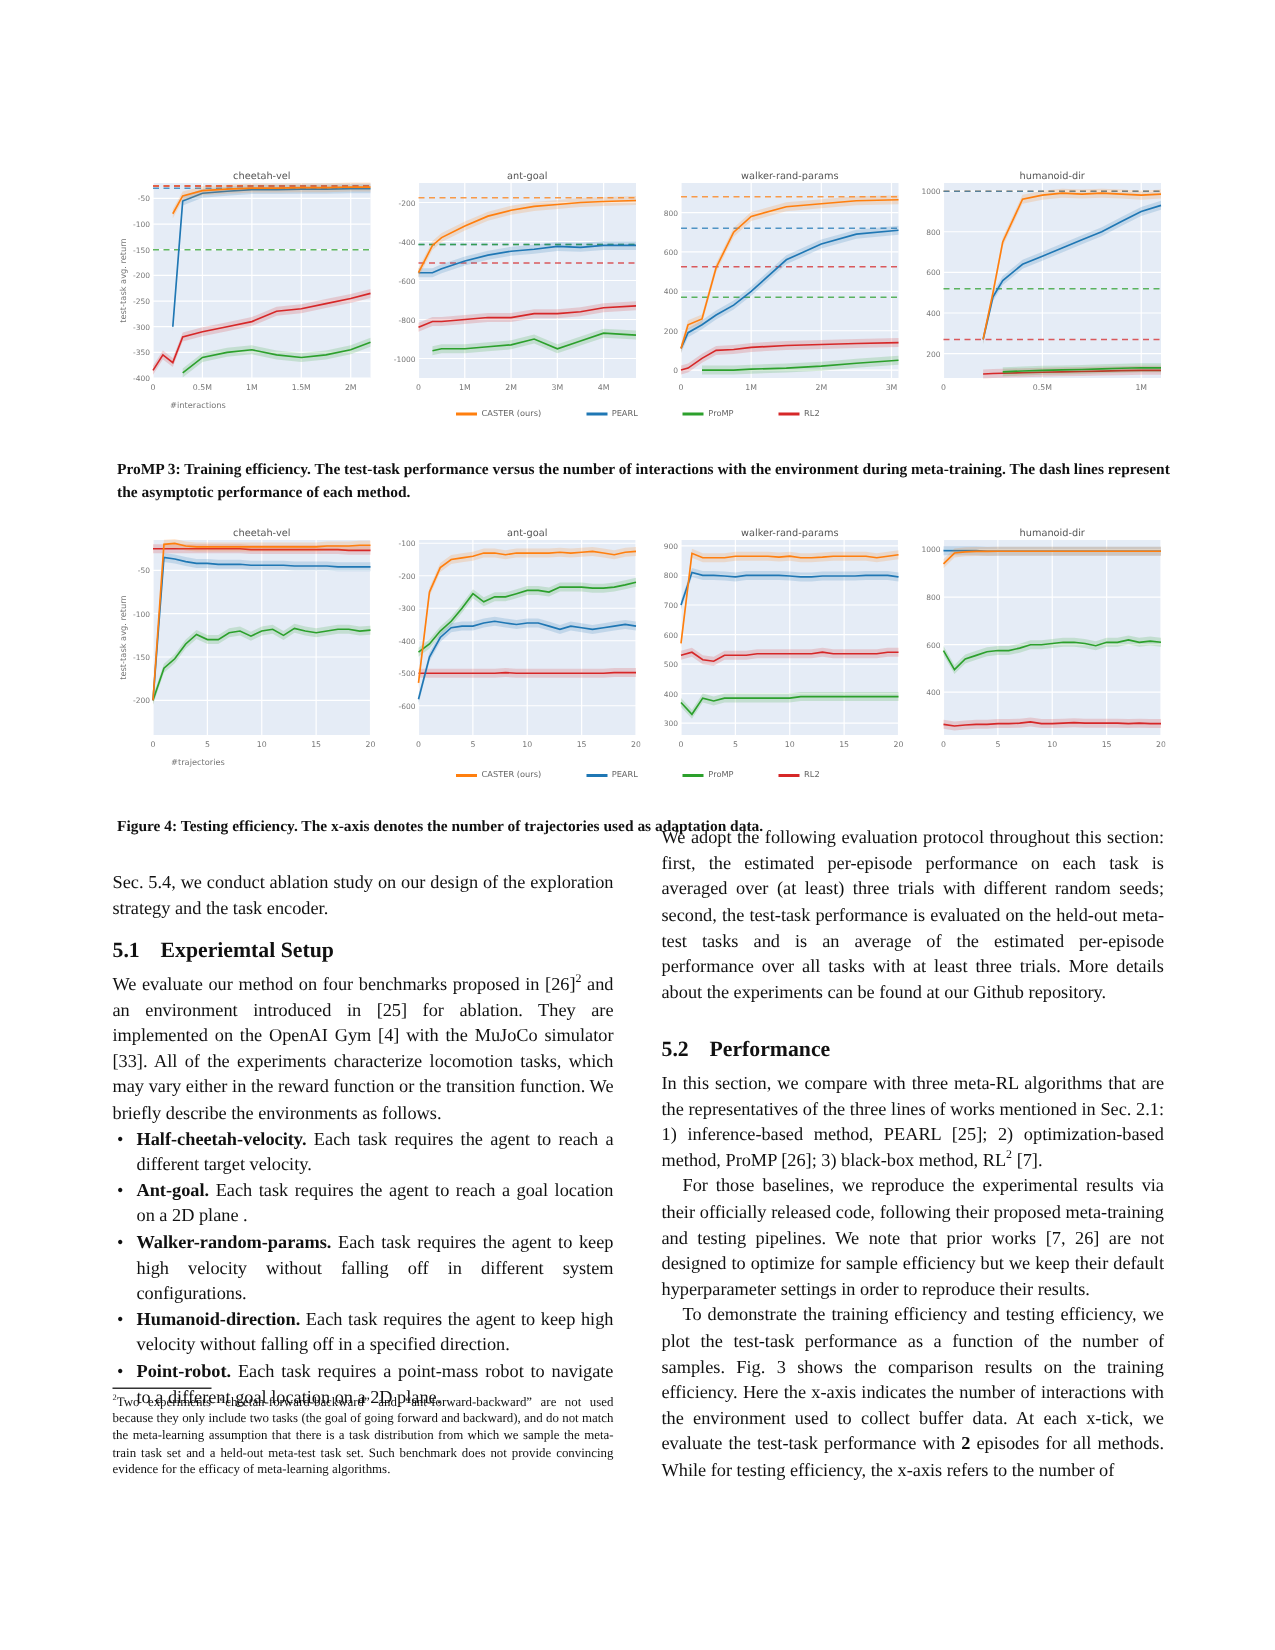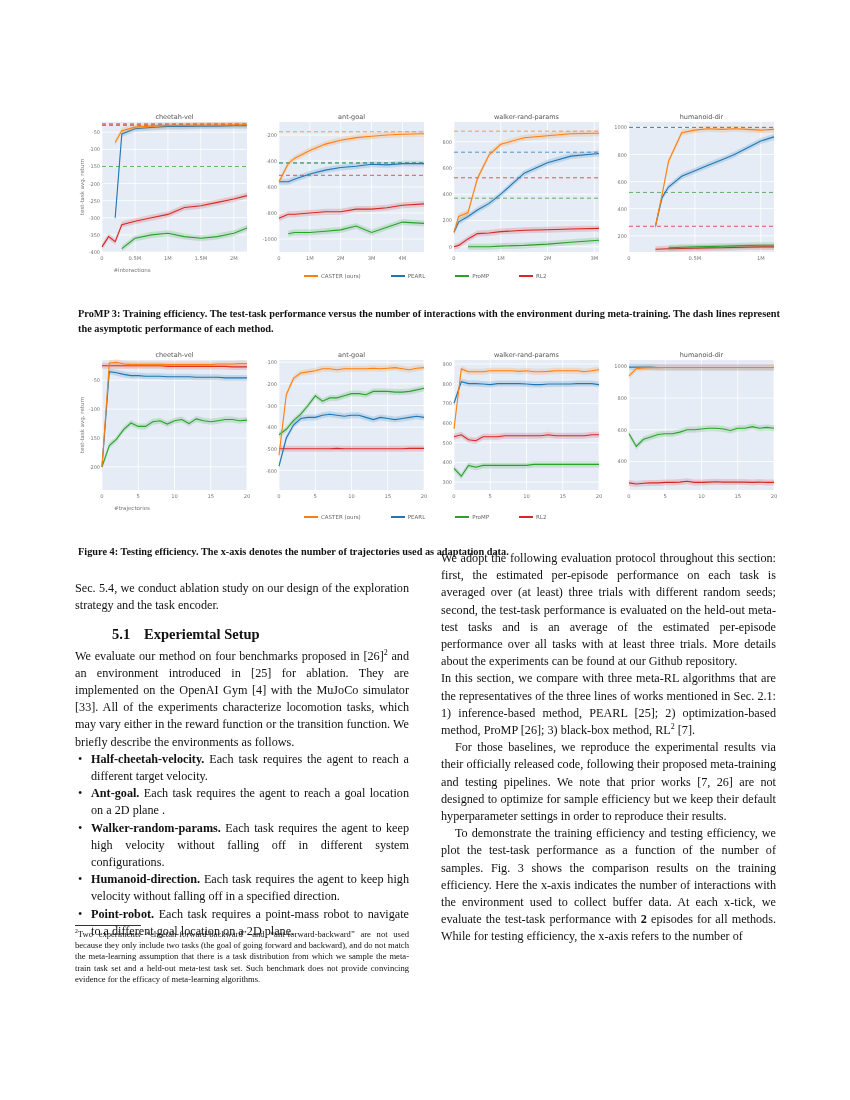--- a/index.html
+++ b/index.html
@@ -3,21 +3,21 @@
 <meta charset="utf-8">
 <style>
   html, body { margin:0; padding:0; background:#fff; }
   body { width:850px; height:1100px; position:relative; font-family:"Liberation Serif", "DejaVu Serif", serif; color:#111; overflow:hidden; }
   .panel { position:absolute; }
   .panel svg { display:block; }
   .caption { position:absolute; font-size:10.3px; font-weight:bold; line-height:15px; }
   .col { position:absolute; font-size:12.2px; line-height:17.2px; text-align:justify; }
   .col p { margin:0; }
   .h2 { font-weight:bold; font-size:14.5px; margin:0; }
-  .h2 .num { display:inline-block; width:32px;margin-left:37px; }
+  .h2 .num { display:inline-block; width:32px; }
   ul.bul { list-style:none; margin:0; padding:0; }
   ul.bul li { position:relative; padding-left:16px; }
   ul.bul li::before { content:"•"; position:absolute; left:3px; top:0; }
   .indent { text-indent:14px; }
   .footnote { position:absolute; font-size:8.6px; line-height:11.2px; text-align:justify; }
   .fn-rule { position:absolute; height:0.8px; background:#333; }
   sup { font-size:65%; line-height:0; }
   .legend { position:absolute; font-family:"DejaVu Sans", sans-serif; font-size:5.5px; color:#666; display:flex; gap:0; }
   .legend .item { display:flex; align-items:center; margin-right:30px; }
   .legend .sw { width:14px; height:1.5px; margin-right:3px; }
@@ -383,16 +383,19 @@
     <li><b>Point-robot.</b><span> Each task requires a point-mass robot to navigate to a different goal location on a 2D plane.</span></li>
   </ul>
 </div>
 <div class="fn-rule" style="left:75px;top:925px;width:66px;"></div>
 <div class="footnote" style="left:75px;top:929px;width:334px;">
   <sup>2</sup><span>Two experiments “cheetah-forward-backward” and “ant-forward-backward” are not used because they only include two tasks (the goal of going forward and backward), and do not match the meta-learning assumption that there is a task distribution from which we sample the meta-train task set and a held-out meta-test task set. Such benchmark does not provide convincing evidence for the efficacy of meta-learning algorithms.</span>
 </div>
 
 <div class="col" style="left:441px;top:550px;width:335px;">
   <p>We adopt the following evaluation protocol throughout this section: first, the estimated per-episode performance on each task is averaged over (at least) three trials with different random seeds; second, the test-task performance is evaluated on the held-out meta-test tasks and is an average of the estimated per-episode performance over all tasks with at least three trials. More details about the experiments can be found at our Github repository.</p>
+  <div class="h2" style="margin-top:22px;margin-bottom:4px;">
+    <span class="num">5.2</span><span>Performance</span>
+  </div>
   <p><span>In this section, we compare with three meta-RL algorithms that are the representatives of the three lines of works mentioned in Sec. 2.1: 1) inference-based method, PEARL [25]; 2) optimization-based method, ProMP [26]; 3) black-box method, RL</span><sup>2</sup><span> [7].</span></p>
   <p class="indent">For those baselines, we reproduce the experimental results via their officially released code, following their proposed meta-training and testing pipelines. We note that prior works [7, 26] are not designed to optimize for sample efficiency but we keep their default hyperparameter settings in order to reproduce their results.</p>
   <p class="indent"><span>To demonstrate the training efficiency and testing efficiency, we plot the test-task performance as a function of the number of samples. Fig. 3 shows the comparison results on the training efficiency. Here the x-axis indicates the number of interactions with the environment used to collect buffer data. At each x-tick, we evaluate the test-task performance with </span><b>2</b><span> episodes for all methods. While for testing efficiency, the x-axis refers to the number of</span></p>
 </div>
 
 </body></html>

